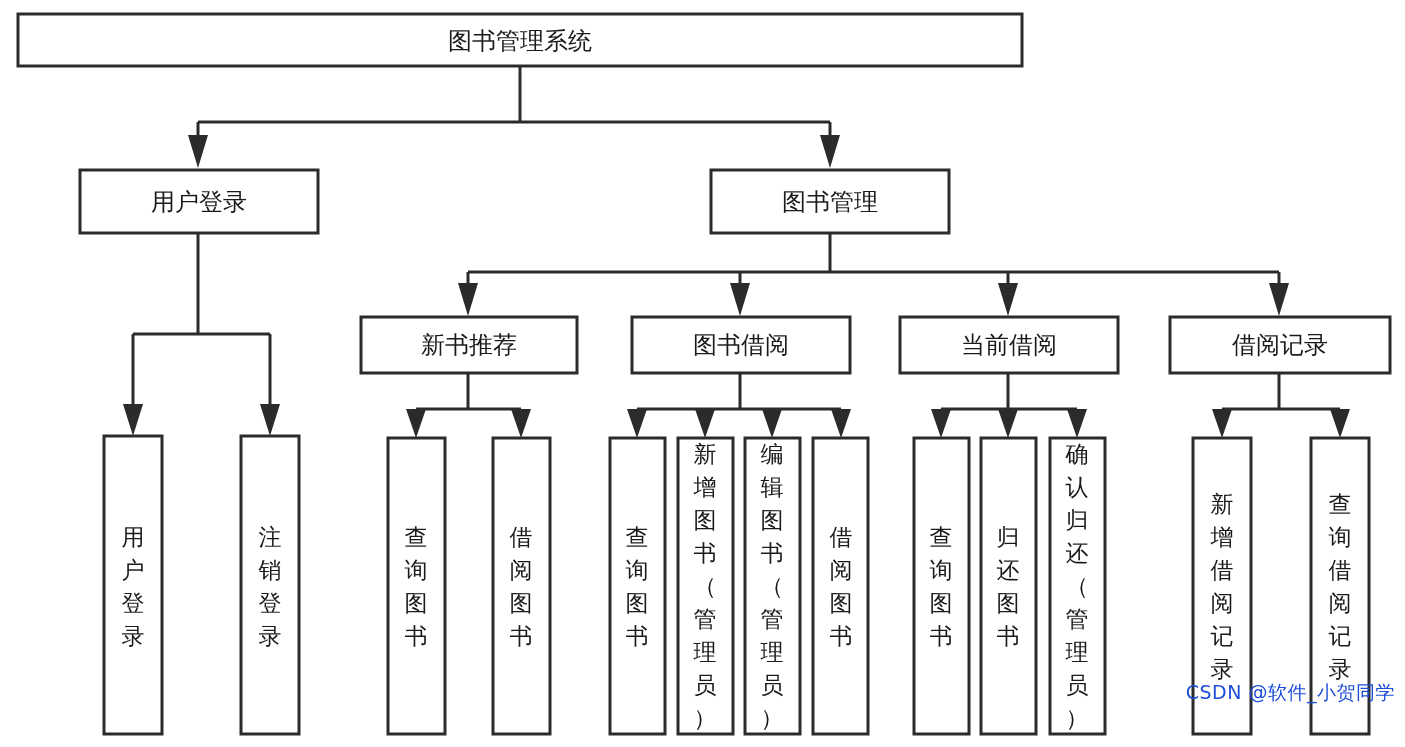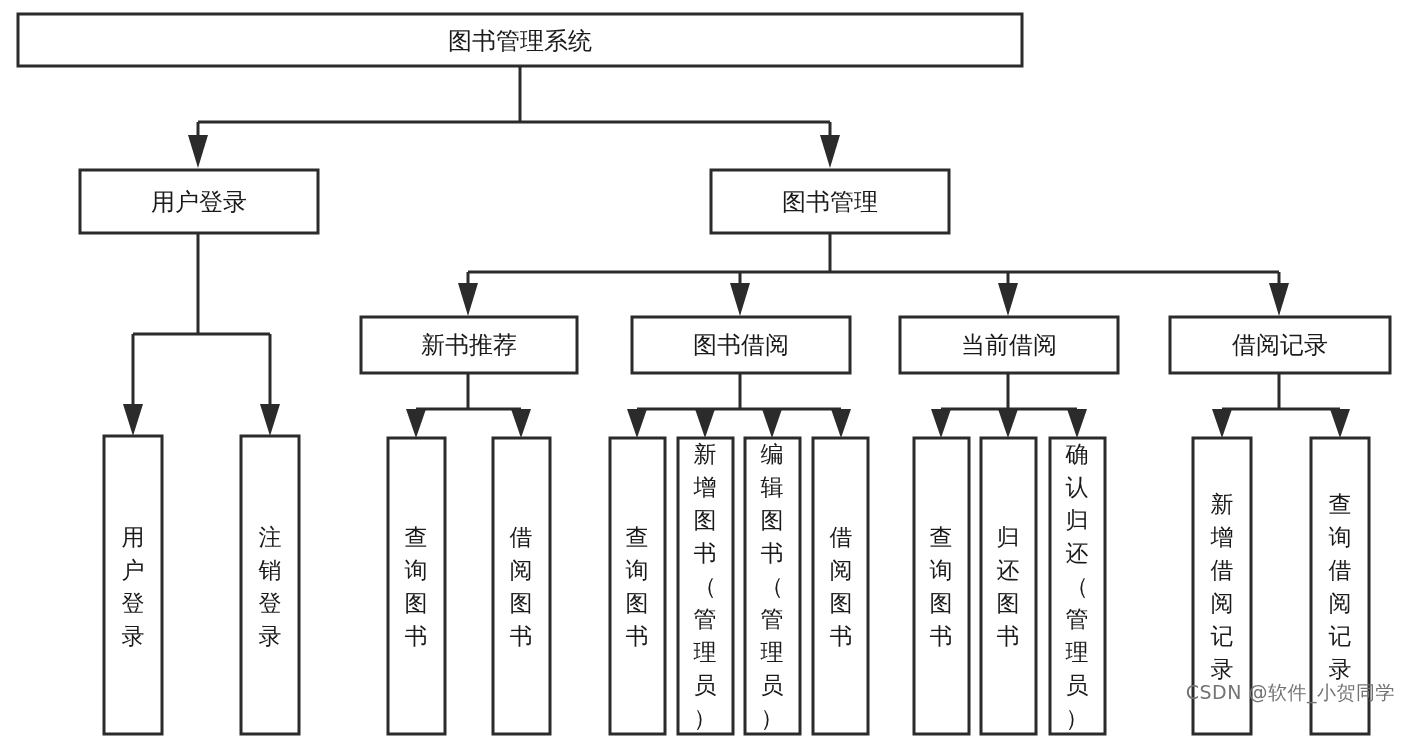--- a/index.html
+++ b/index.html
@@ -54,21 +54,21 @@
     fill: #1a1a1a;
     font-size: 23px;
     text-anchor: middle;
   }
   .watermark {
     position: absolute;
     right: 10px;
     bottom: 6px;
     font-family: "DejaVu Sans", "Liberation Sans", sans-serif;
     font-size: 19px;
-    color: #737373;
+    color: #1d4ed8;
     letter-spacing: 0.5px;
     white-space: nowrap;
     pointer-events: none;
   }
 </style>
 </head>
 <body>
 
 <div id="diagram-root">
 

